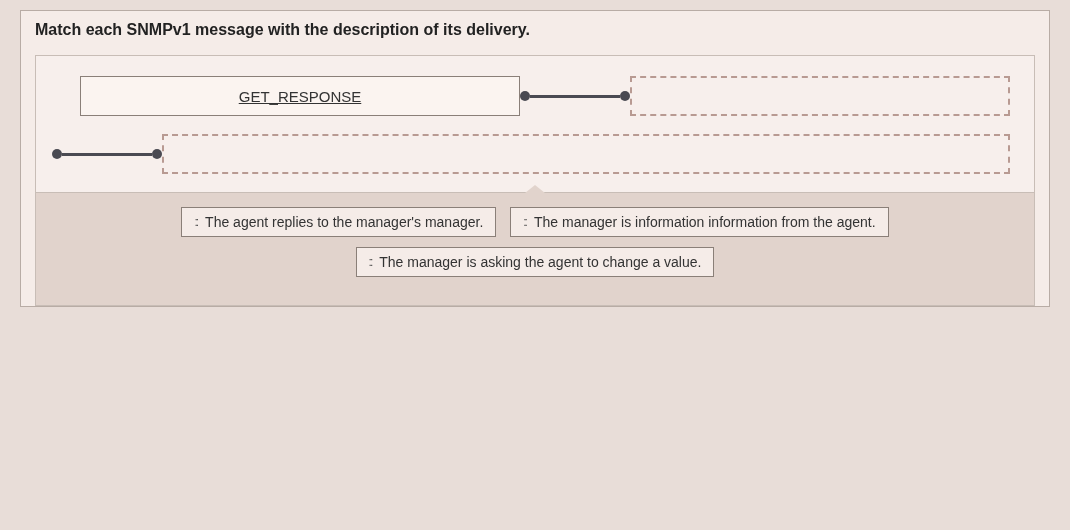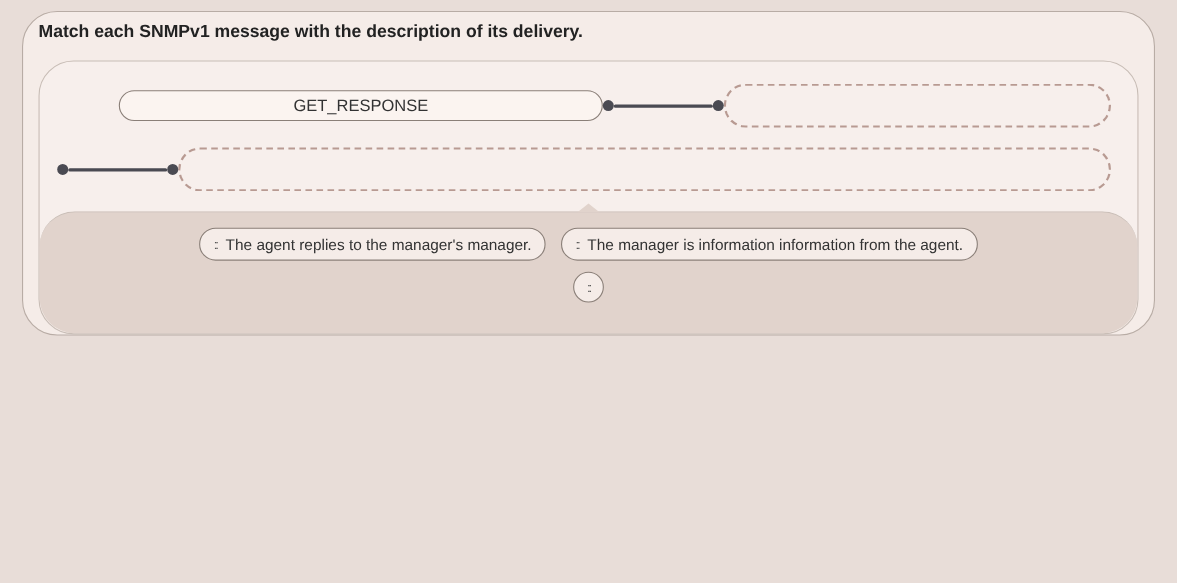--- a/index.html
+++ b/index.html
@@ -1,15 +1,15 @@
 <!DOCTYPE html>
 <html><head>
 <meta charset="utf-8">
 <style>
-  * { box-sizing: border-box; margin: 0; padding: 0; border-radius: 32px; }
+  * { box-sizing: border-box; margin: 0; padding: 0; }
   body {
     font-family: Arial, Helvetica, sans-serif;
     background: #e8ddd8;
     width: 1070px;
     height: 530px;
     overflow: hidden;
     color: #333;
   }
   .frame {
     background: #f5ece8;
@@ -31,29 +31,30 @@
     position: relative;
   }
   .row {
     display: flex;
     align-items: center;
     margin-bottom: 18px;
     height: 40px;
   }
   .prompt-box {
     width: 440px;
-    height: 28px;
+    height: 40px;
     border: 1px solid #8a7f78;
     background: #fbf4f0;
     display: flex;
     align-items: center;
     justify-content: center;
     font-size: 15px;
     color: #333;
-    margin-left: 56px;
+    margin-left: 28px;
+    text-decoration: underline;
   }
   .connector {
     display: flex;
     align-items: center;
     width: 110px;
     position: relative;
   }
   .dot {
     width: 10px;
     height: 10px;
@@ -150,18 +151,19 @@
           <span>The agent replies to the manager's manager.</span>
         </div>
         <div class="answer-chip">
           <span class="grip">::</span>
           <span>The manager is information information from the agent.</span>
         </div>
       </div>
       <div class="tray-row">
         <div class="answer-chip">
           <span class="grip">::</span>
+          <span>The manager is asking the agent to change a value.</span>
         </div>
       </div>
     </div>
 
   </div>
 </div>
 
 </body></html>

